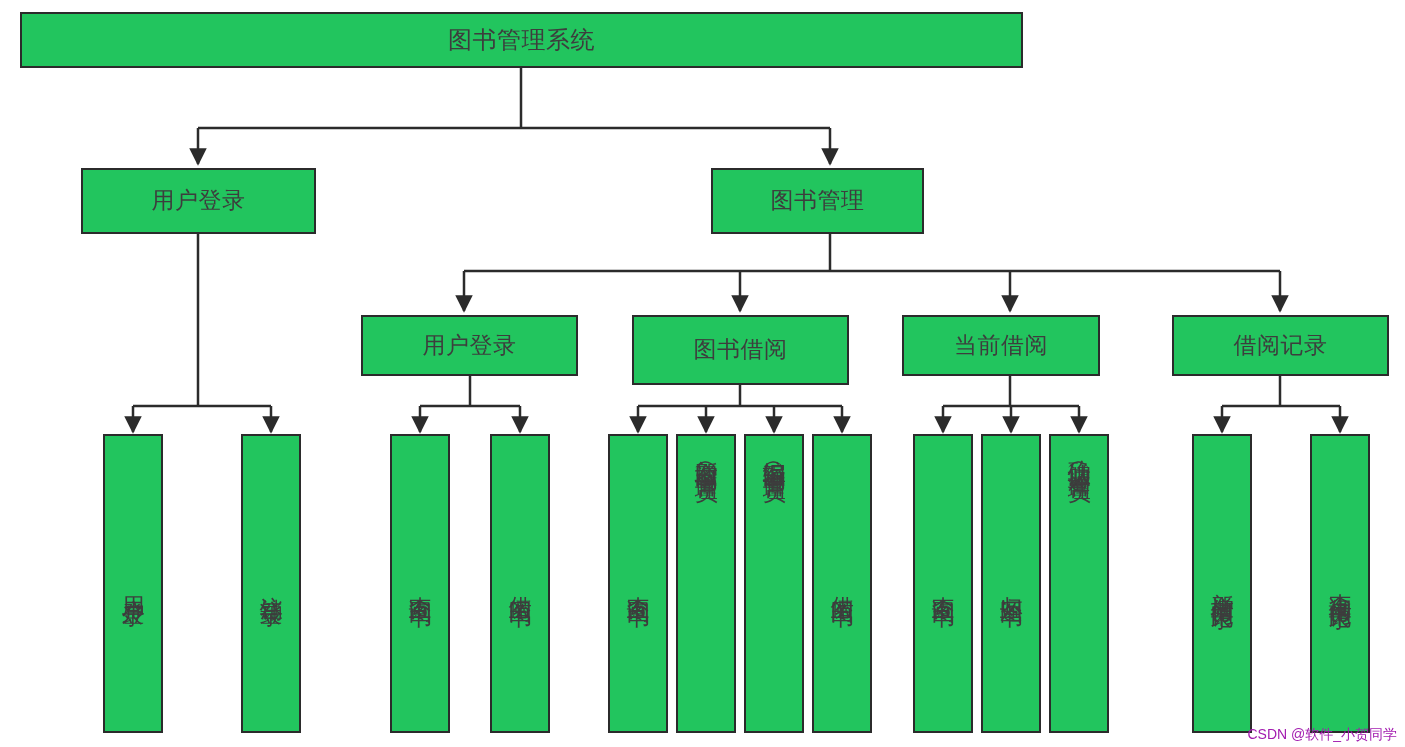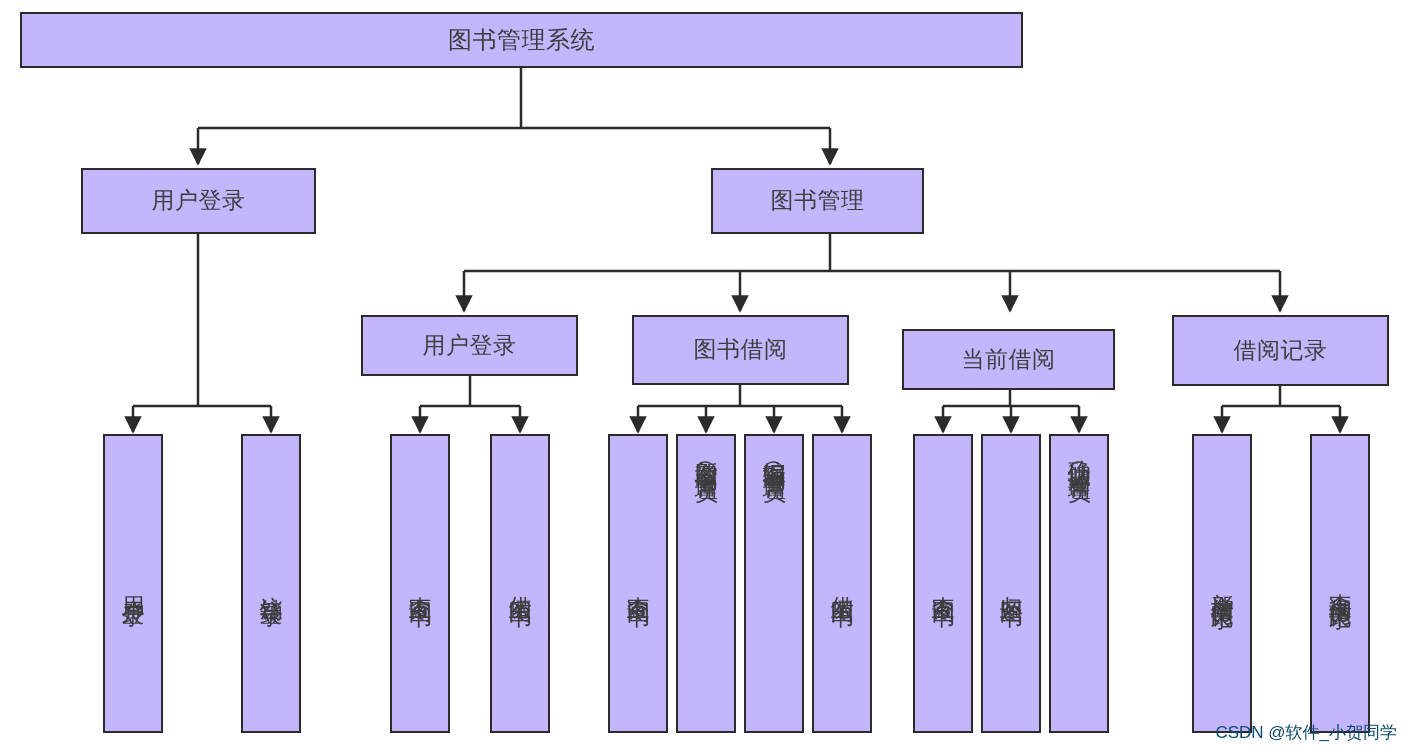--- a/index.html
+++ b/index.html
@@ -22,21 +22,21 @@
     position: absolute;
     left: 0;
     top: 0;
     width: 1405px;
     height: 747px;
     pointer-events: none;
   }
   .node {
     position: absolute;
     box-sizing: border-box;
-    background: #c4b5fd;
+    background: #22c55e;
     border: 2px solid #2b2b2b;
     display: flex;
     align-items: center;
     justify-content: center;
     color: #3d3d3d;
   }
   .node .node-label {
     display: block;
     text-align: center;
     color: #3d3d3d;
@@ -66,22 +66,22 @@
     text-orientation: upright;
     font-size: 23px;
     line-height: 1.28;
     letter-spacing: 3px;
     white-space: nowrap;
   }
   #watermark {
     position: absolute;
     right: 8px;
     bottom: 3px;
-    font-size: 17px;
-    color: #0c4a6e;
+    font-size: 14px;
+    color: #a21caf;
     white-space: nowrap;
     user-select: none;
   }
 </style>
 </head>
 <body>
 
 <div id="diagram-root">
 
   <svg id="edge-layer" viewBox="0 0 1405 747" width="1405" height="747" xmlns="http://www.w3.org/2000/svg">
@@ -146,24 +146,24 @@
   <div class="node horiz" style="left:711px; top:168px; width:213px; height:66px;">
     <span class="node-label">图书管理</span>
   </div>
 
   <div class="node horiz" style="left:361px; top:315px; width:217px; height:61px;">
     <span class="node-label">用户登录</span>
   </div>
   <div class="node horiz" style="left:632px; top:315px; width:217px; height:70px;">
     <span class="node-label">图书借阅</span>
   </div>
-  <div class="node horiz" style="left:902px; top:315px; width:213px; height:61px;margin-top:14px;">
+  <div class="node horiz" style="left:902px; top:315px; width:198px; height:61px;">
     <span class="node-label">当前借阅</span>
   </div>
-  <div class="node horiz" style="left:1172px; top:315px; width:217px; height:71px;">
+  <div class="node horiz" style="left:1172px; top:315px; width:217px; height:61px;">
     <span class="node-label">借阅记录</span>
   </div>
 
   <div class="node vert centered" style="left:103px; top:434px; width:60px; height:299px;">
     <span class="node-label">用户登录</span>
   </div>
   <div class="node vert centered" style="left:241px; top:434px; width:60px; height:299px;">
     <span class="node-label">注销登录</span>
   </div>
 

